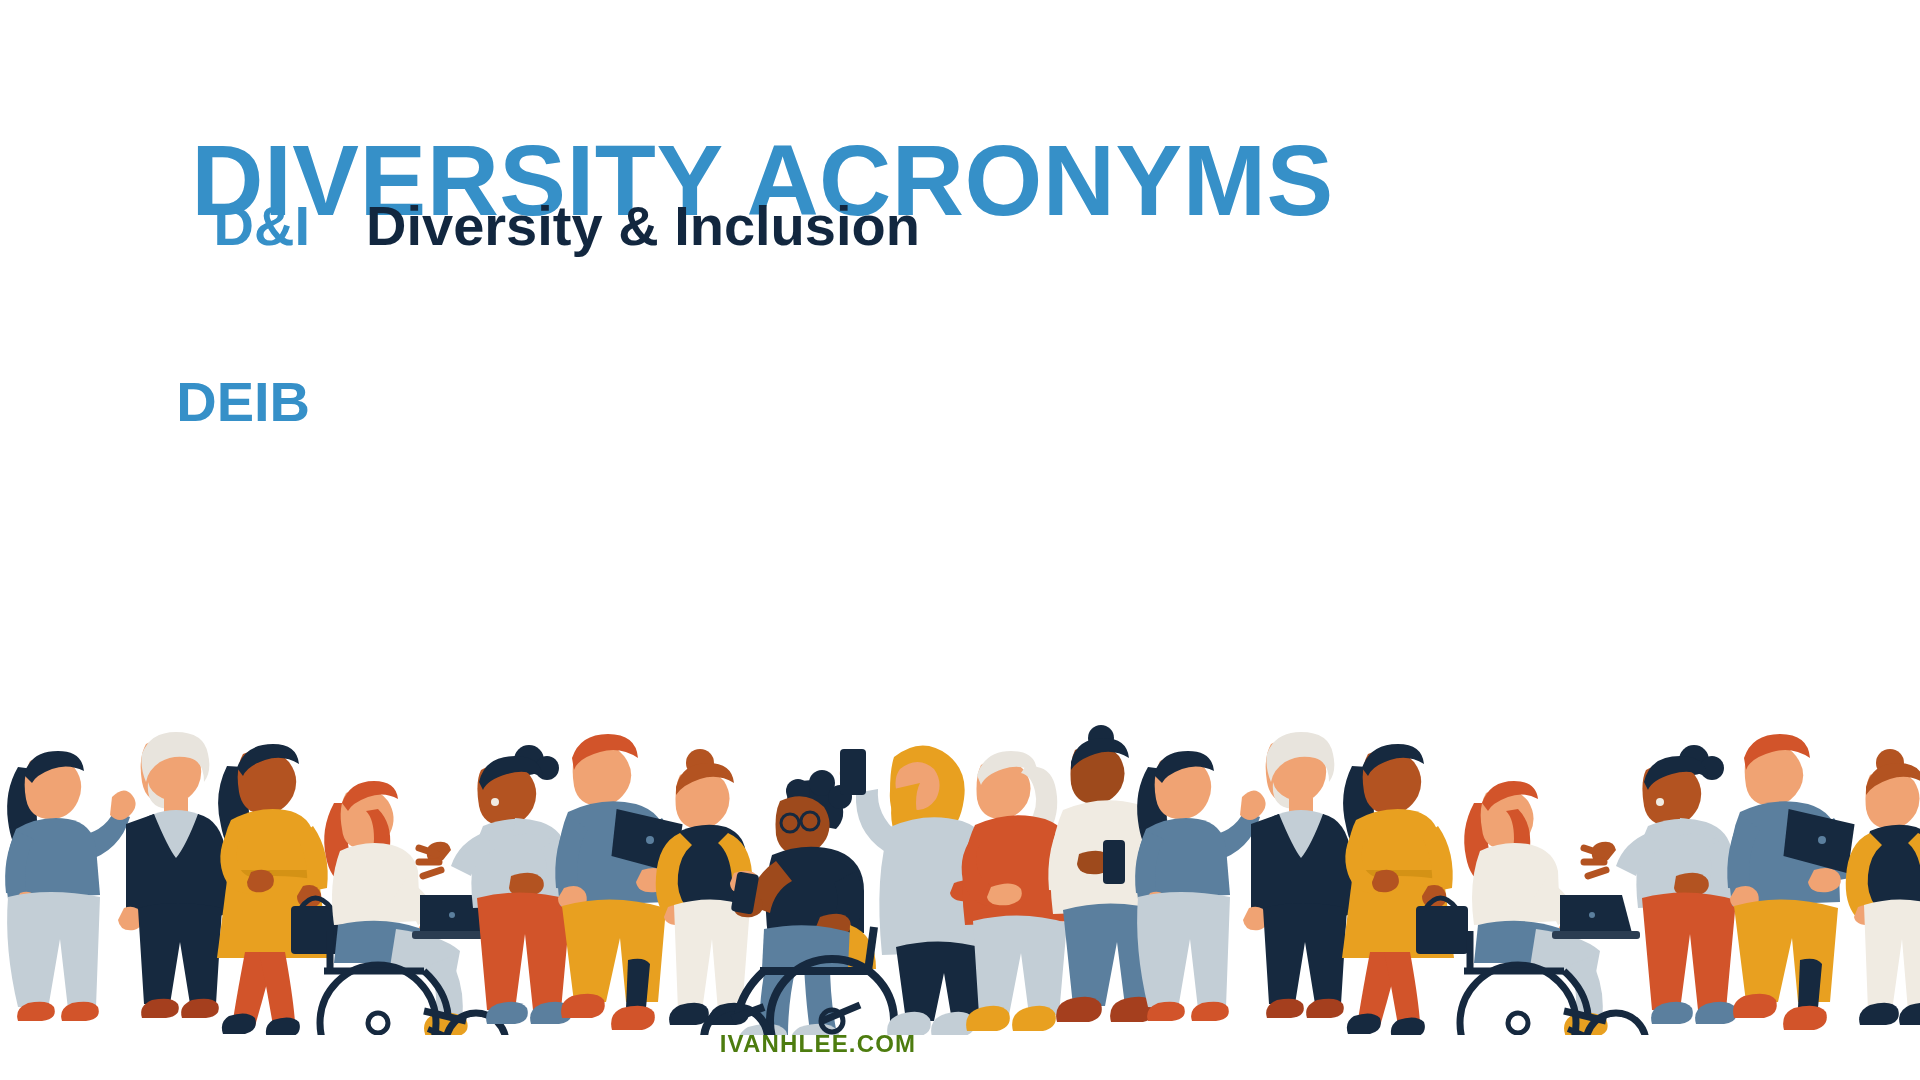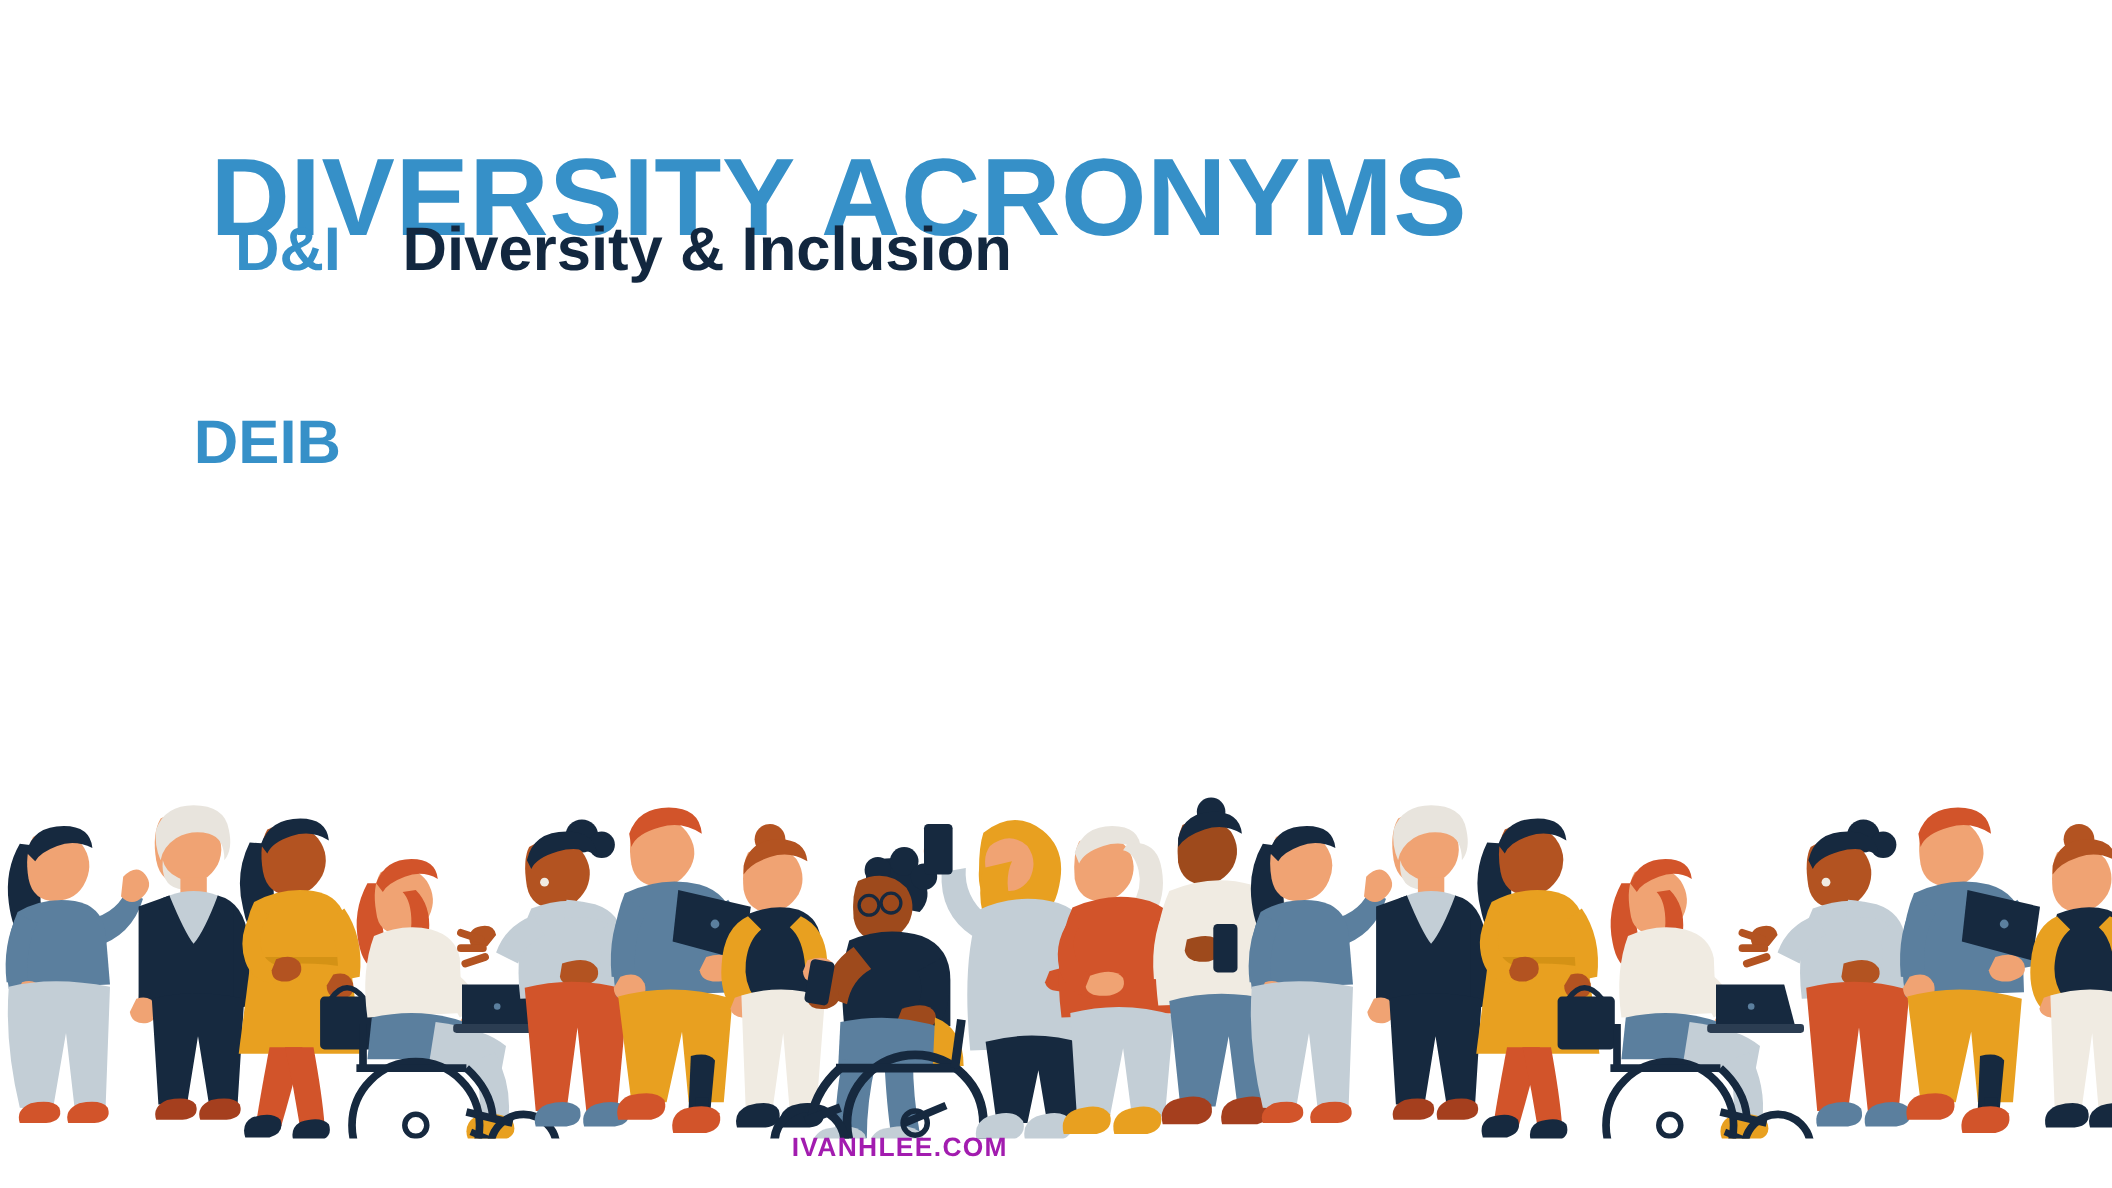--- a/index.html
+++ b/index.html
@@ -67,21 +67,21 @@
   
   #site-footer {
     position: absolute;
     bottom: 22px;
     left: 0;
     width: 1636px;
     text-align: center;
     font-size: 24px;
     font-weight: 700;
     letter-spacing: 1.2px;
-    color: #a21caf;
+    color: #4d7c0f;
     font-family: "Liberation Sans", sans-serif;
   }
 
   
   #people-illustration {
     position: absolute;
     left: 0;
     top: 660px;
     width: 1920px;
     height: 375px;

